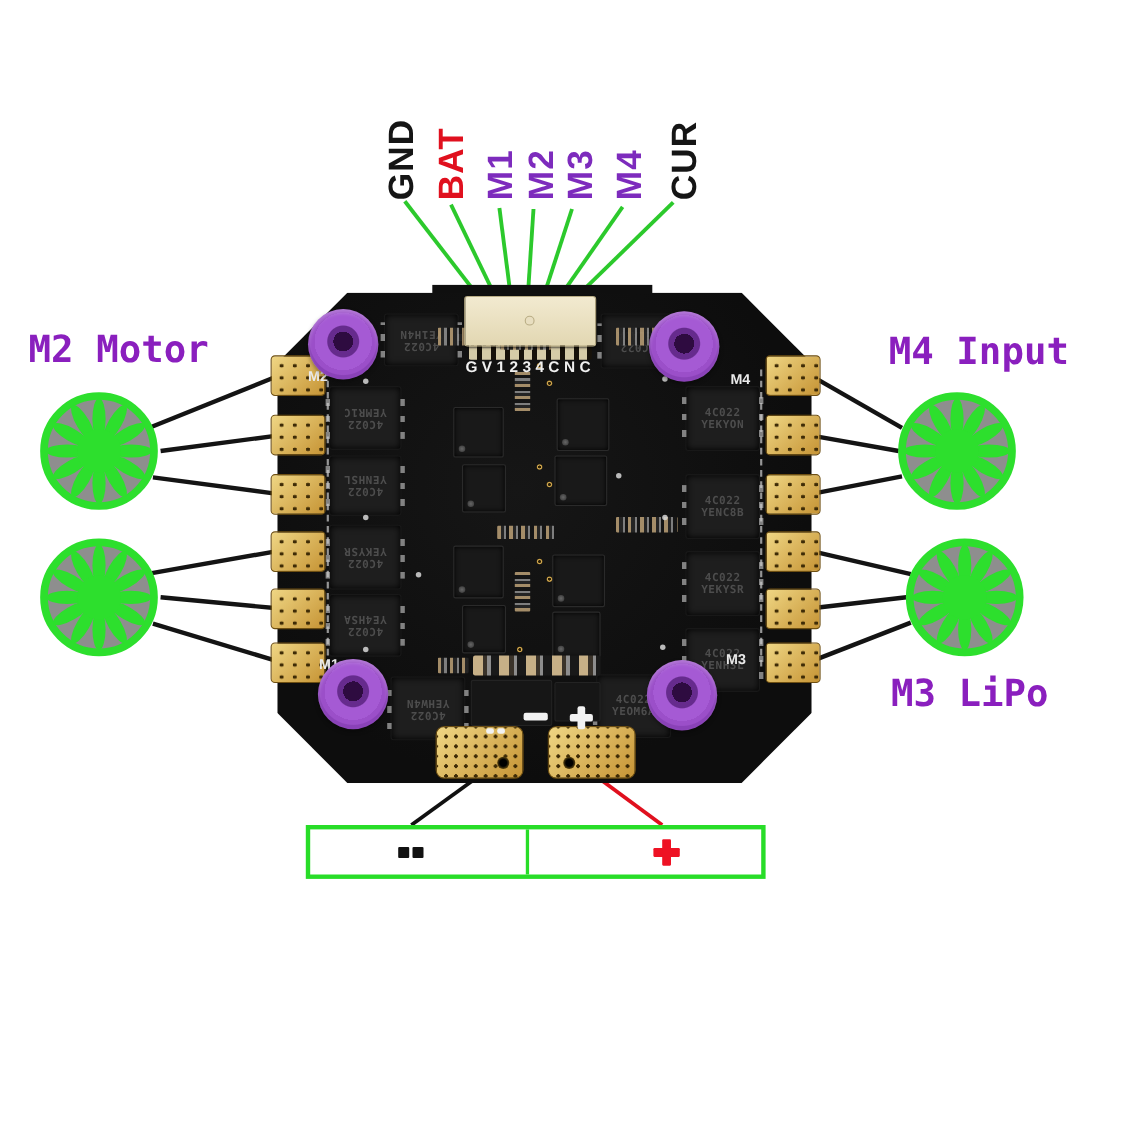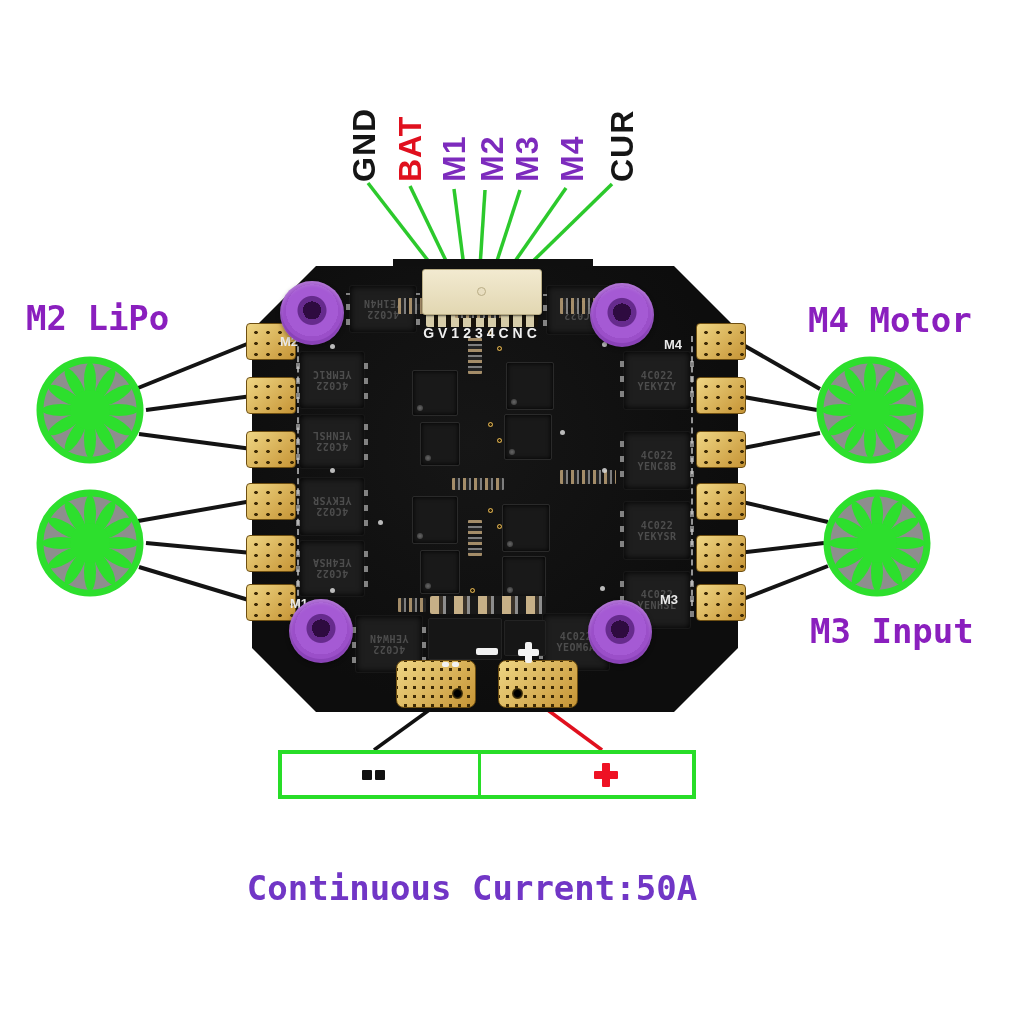--- a/index.html
+++ b/index.html
@@ -154,21 +154,21 @@
   <div class="fet rot" style="left:300px;top:478px;width:64px;height:57px">
       <span>4C022</span>
       <span>YEKYSR</span>
     </div>
   <div class="fet rot" style="left:300px;top:541px;width:64px;height:55px">
       <span>4C022</span>
       <span>YE4HSA</span>
     </div>
   <div class="fet" style="left:624px;top:352px;width:66px;height:57px">
       <span>4C022</span>
-      <span>YEKYZY</span>
+      <span>YEKYON</span>
     </div>
   <div class="fet" style="left:624px;top:432px;width:66px;height:57px">
       <span>4C022</span>
       <span>YENC8B</span>
     </div>
   <div class="fet" style="left:624px;top:502px;width:66px;height:57px">
       <span>4C022</span>
       <span>YEKYSR</span>
     </div>
   <div class="fet" style="left:624px;top:572px;width:66px;height:56px">
@@ -259,31 +259,30 @@
   <div class="grommet" style="left:588px;top:600px"></div>
 
   <div class="pinlabel pl-black" style="left:378px">GND</div>
   <div class="pinlabel pl-red" style="left:424px">BAT</div>
   <div class="pinlabel pl-purple" style="left:468px">M1</div>
   <div class="pinlabel pl-purple" style="left:506px">M2</div>
   <div class="pinlabel pl-purple" style="left:541px">M3</div>
   <div class="pinlabel pl-purple" style="left:586px">M4</div>
   <div class="pinlabel pl-black" style="left:636px">CUR</div>
 
-  <div class="motorlabel" style="left:26px;top:298px">M2 LiPo</div>
-  <div class="motorlabel" style="left:808px;top:300px">M4 Motor</div>
-  <div class="motorlabel" style="left:810px;top:611px">M3 Input</div>
+  <div class="motorlabel" style="left:26px;top:298px">M2 Motor</div>
+  <div class="motorlabel" style="left:808px;top:300px">M4 Input</div>
+  <div class="motorlabel" style="left:810px;top:611px">M3 LiPo</div>
 
   <div id="voltbox">
     <div class="divider"></div>
     <div class="boxminus" aria-label="-">
       <i style="left:0"></i>
       <i style="left:13px"></i>
     </div>
     <div class="boxplus" aria-label="+">
       <i style="left:0;top:8px;width:24px;height:8px"></i>
       <i style="left:8px;top:0;width:8px;height:24px"></i>
     </div>
   </div>
 
-  <div class="cap2">Continuous Current:50A</div>
 
 </div>
 
 </body></html>

